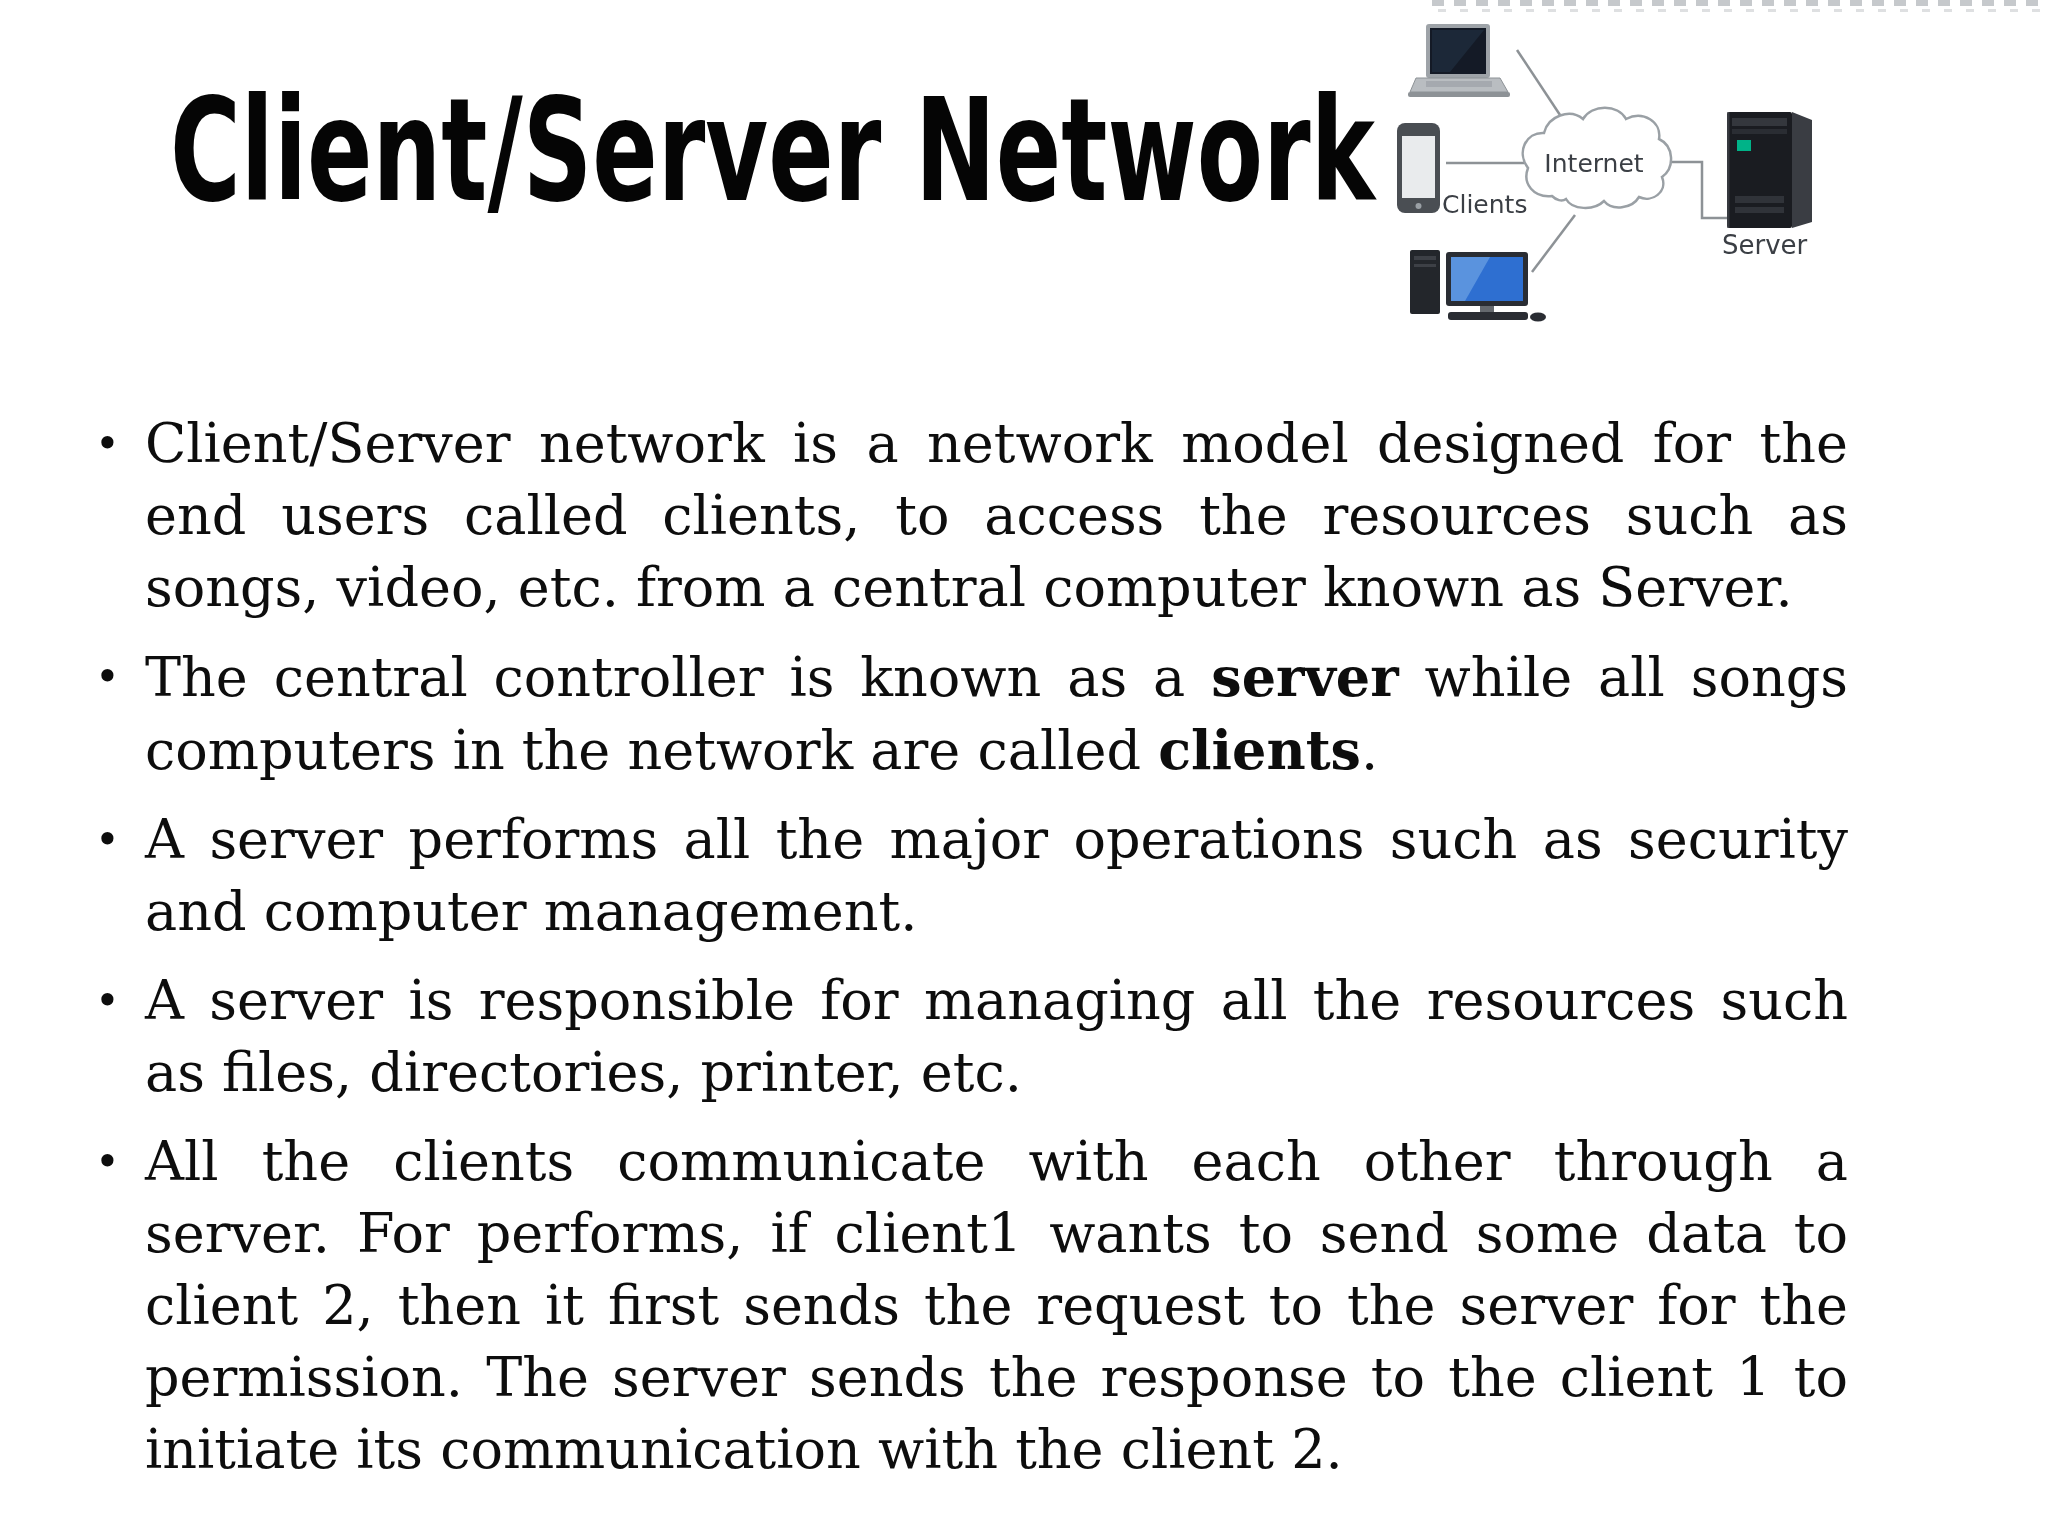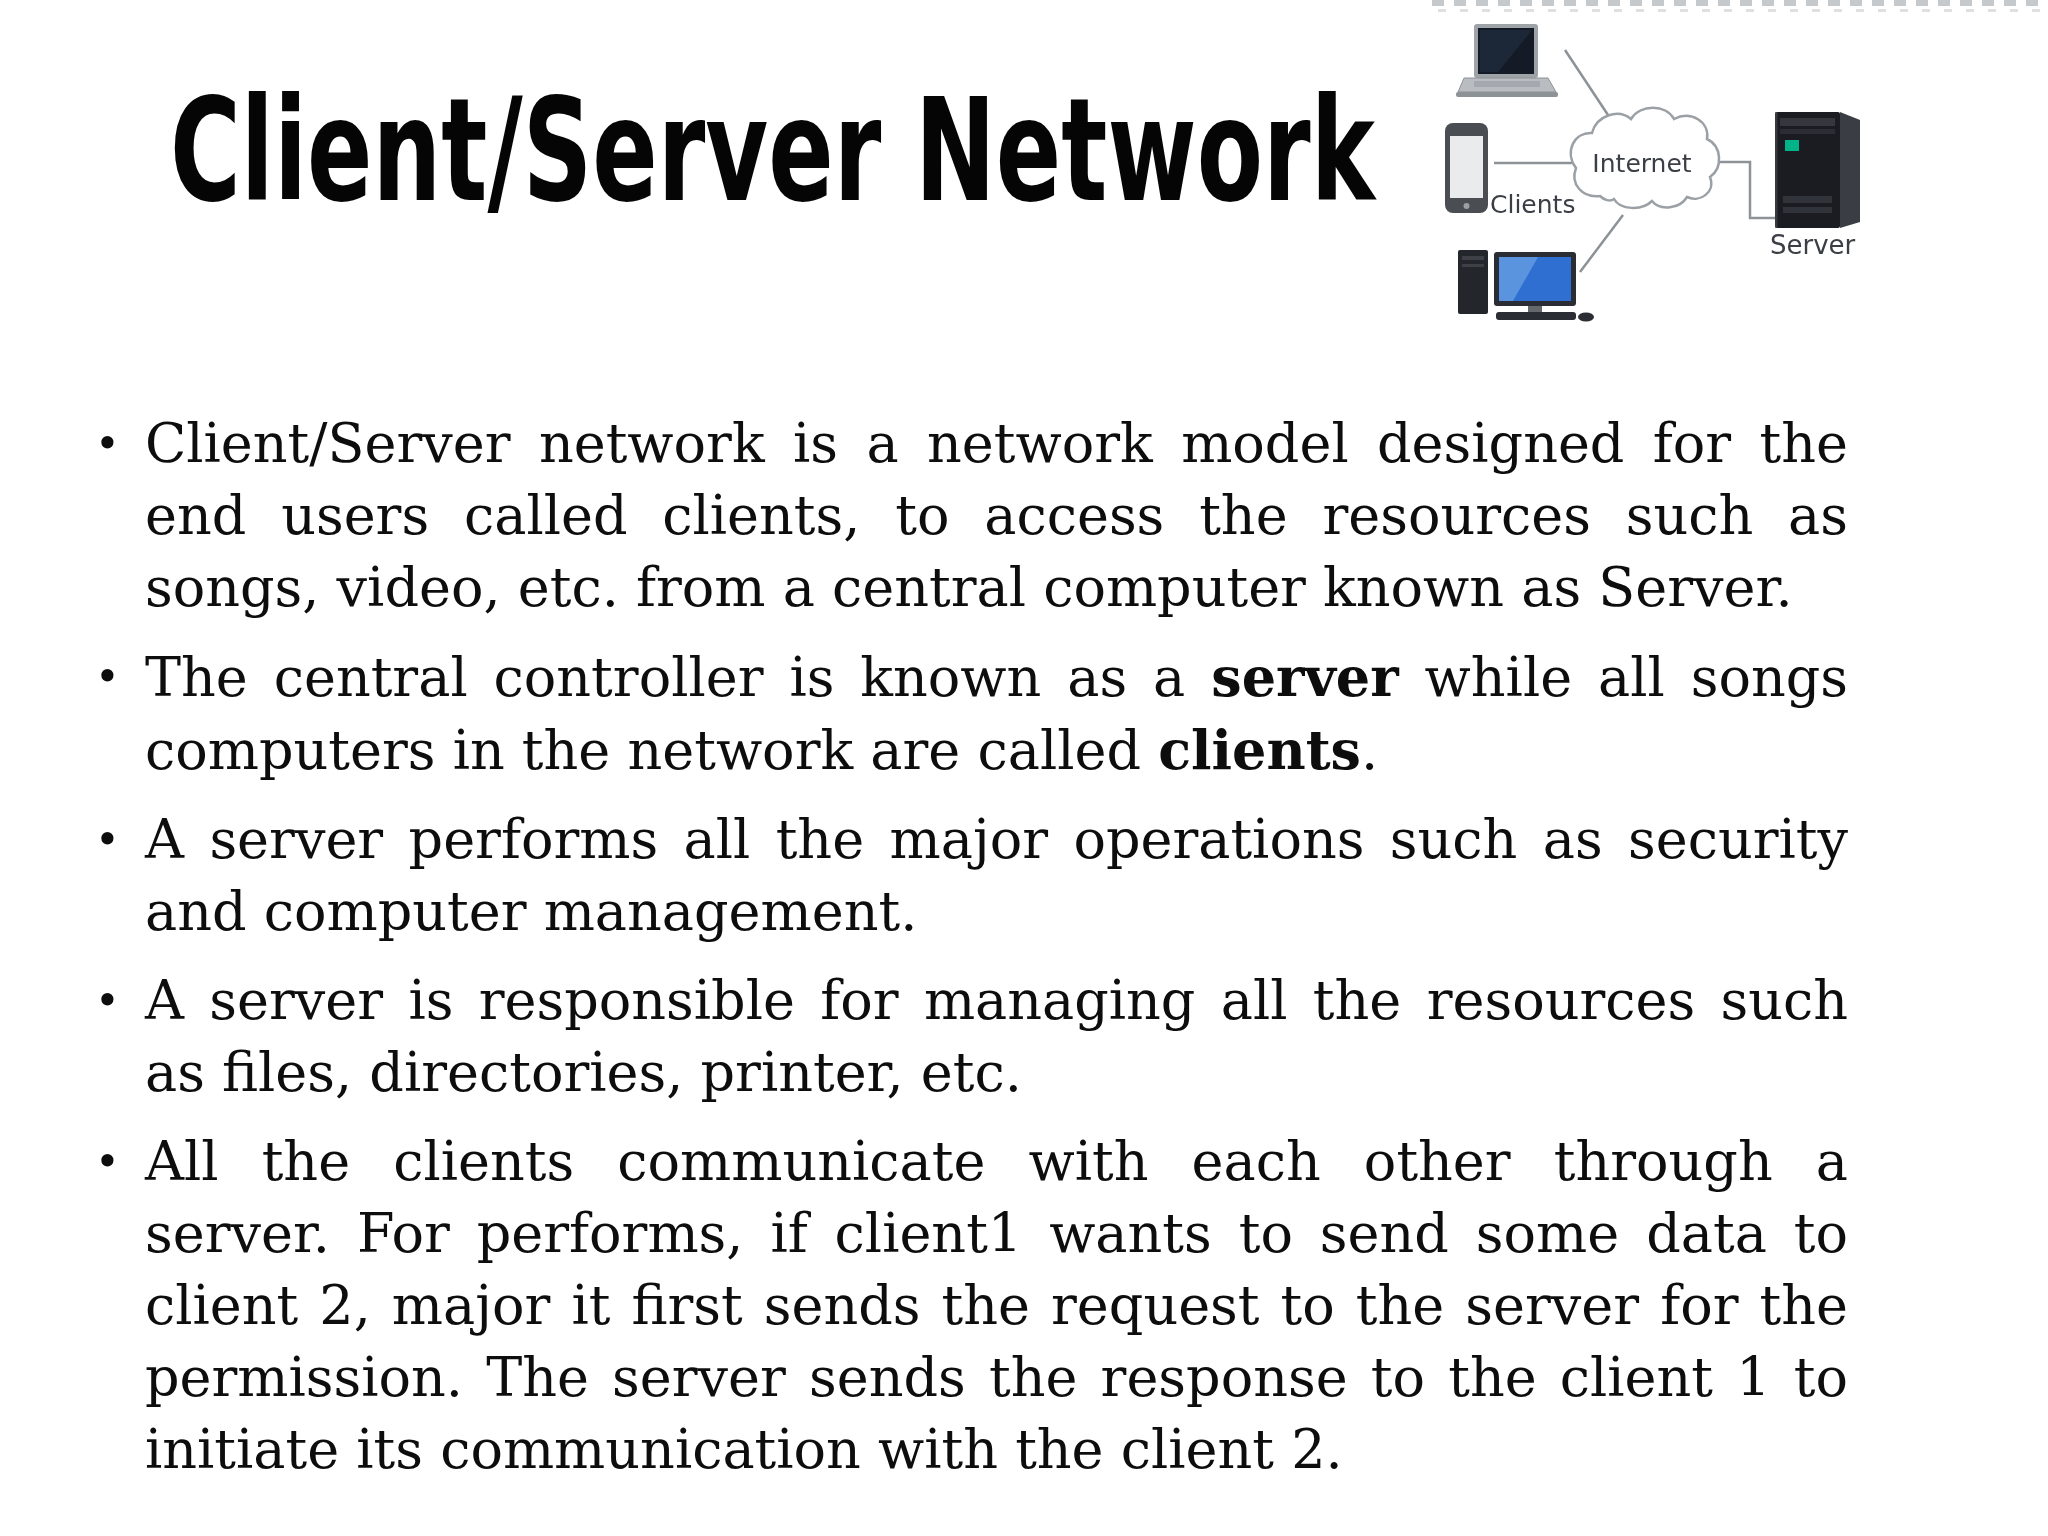--- a/index.html
+++ b/index.html
@@ -23,21 +23,21 @@
 
   .bullets { position:absolute; left:93px; top:408px; width:1755px; }
   .bullet-item { position:relative; padding-left:52px; margin-bottom:17px;
     font-size:54px; line-height:72px; }
   .bullet-dot { position:absolute; left:2px; top:0; width:44px;
     font-size:42px; line-height:72px; text-align:left; }
   .bullet-line { text-align:justify; text-align-last:justify; }
   .bullet-line.last { text-align-last:left; }
   .b { font-weight:bold; }
 
-  .diagram { position:absolute; left:1428px; top:0; width:500px; height:340px; }
+  .diagram { position:absolute; left:1380px; top:0; width:500px; height:340px; }
   .diagram svg { display:block; width:500px; height:340px; }
   .diagram text { font-family:"DejaVu Sans", sans-serif; fill:#3b3f45; }
 </style>
 </head>
 <body>
 
 <div class="slide">
 
   <div class="edge-row1"></div>
   <div class="edge-row2"></div>
@@ -63,21 +63,21 @@
       </div>
       <div class="bullet-item">
         <span class="bullet-dot">•</span>
         <div class="bullet-line"><span>A server is responsible for managing all the resources such</span></div>
         <div class="bullet-line last"><span>as files, directories, printer, etc.</span></div>
       </div>
       <div class="bullet-item">
         <span class="bullet-dot">•</span>
         <div class="bullet-line"><span>All the clients communicate with each other through a</span></div>
         <div class="bullet-line"><span>server. For performs, if client1 wants to send some data to</span></div>
-        <div class="bullet-line"><span>client 2, major it first sends the request to the server for the</span></div>
+        <div class="bullet-line"><span>client 2, then it first sends the request to the server for the</span></div>
         <div class="bullet-line"><span>permission. The server sends the response to the client 1 to</span></div>
         <div class="bullet-line last"><span>initiate its communication with the client 2.</span></div>
       </div>
     </div>
 
   <div class="diagram">
     <svg viewBox="0 0 500 340" xmlns="http://www.w3.org/2000/svg">
 
       <g stroke="#8d9296" stroke-width="2.5" fill="none">
         <line x1="137" y1="50" x2="182" y2="118"></line>

